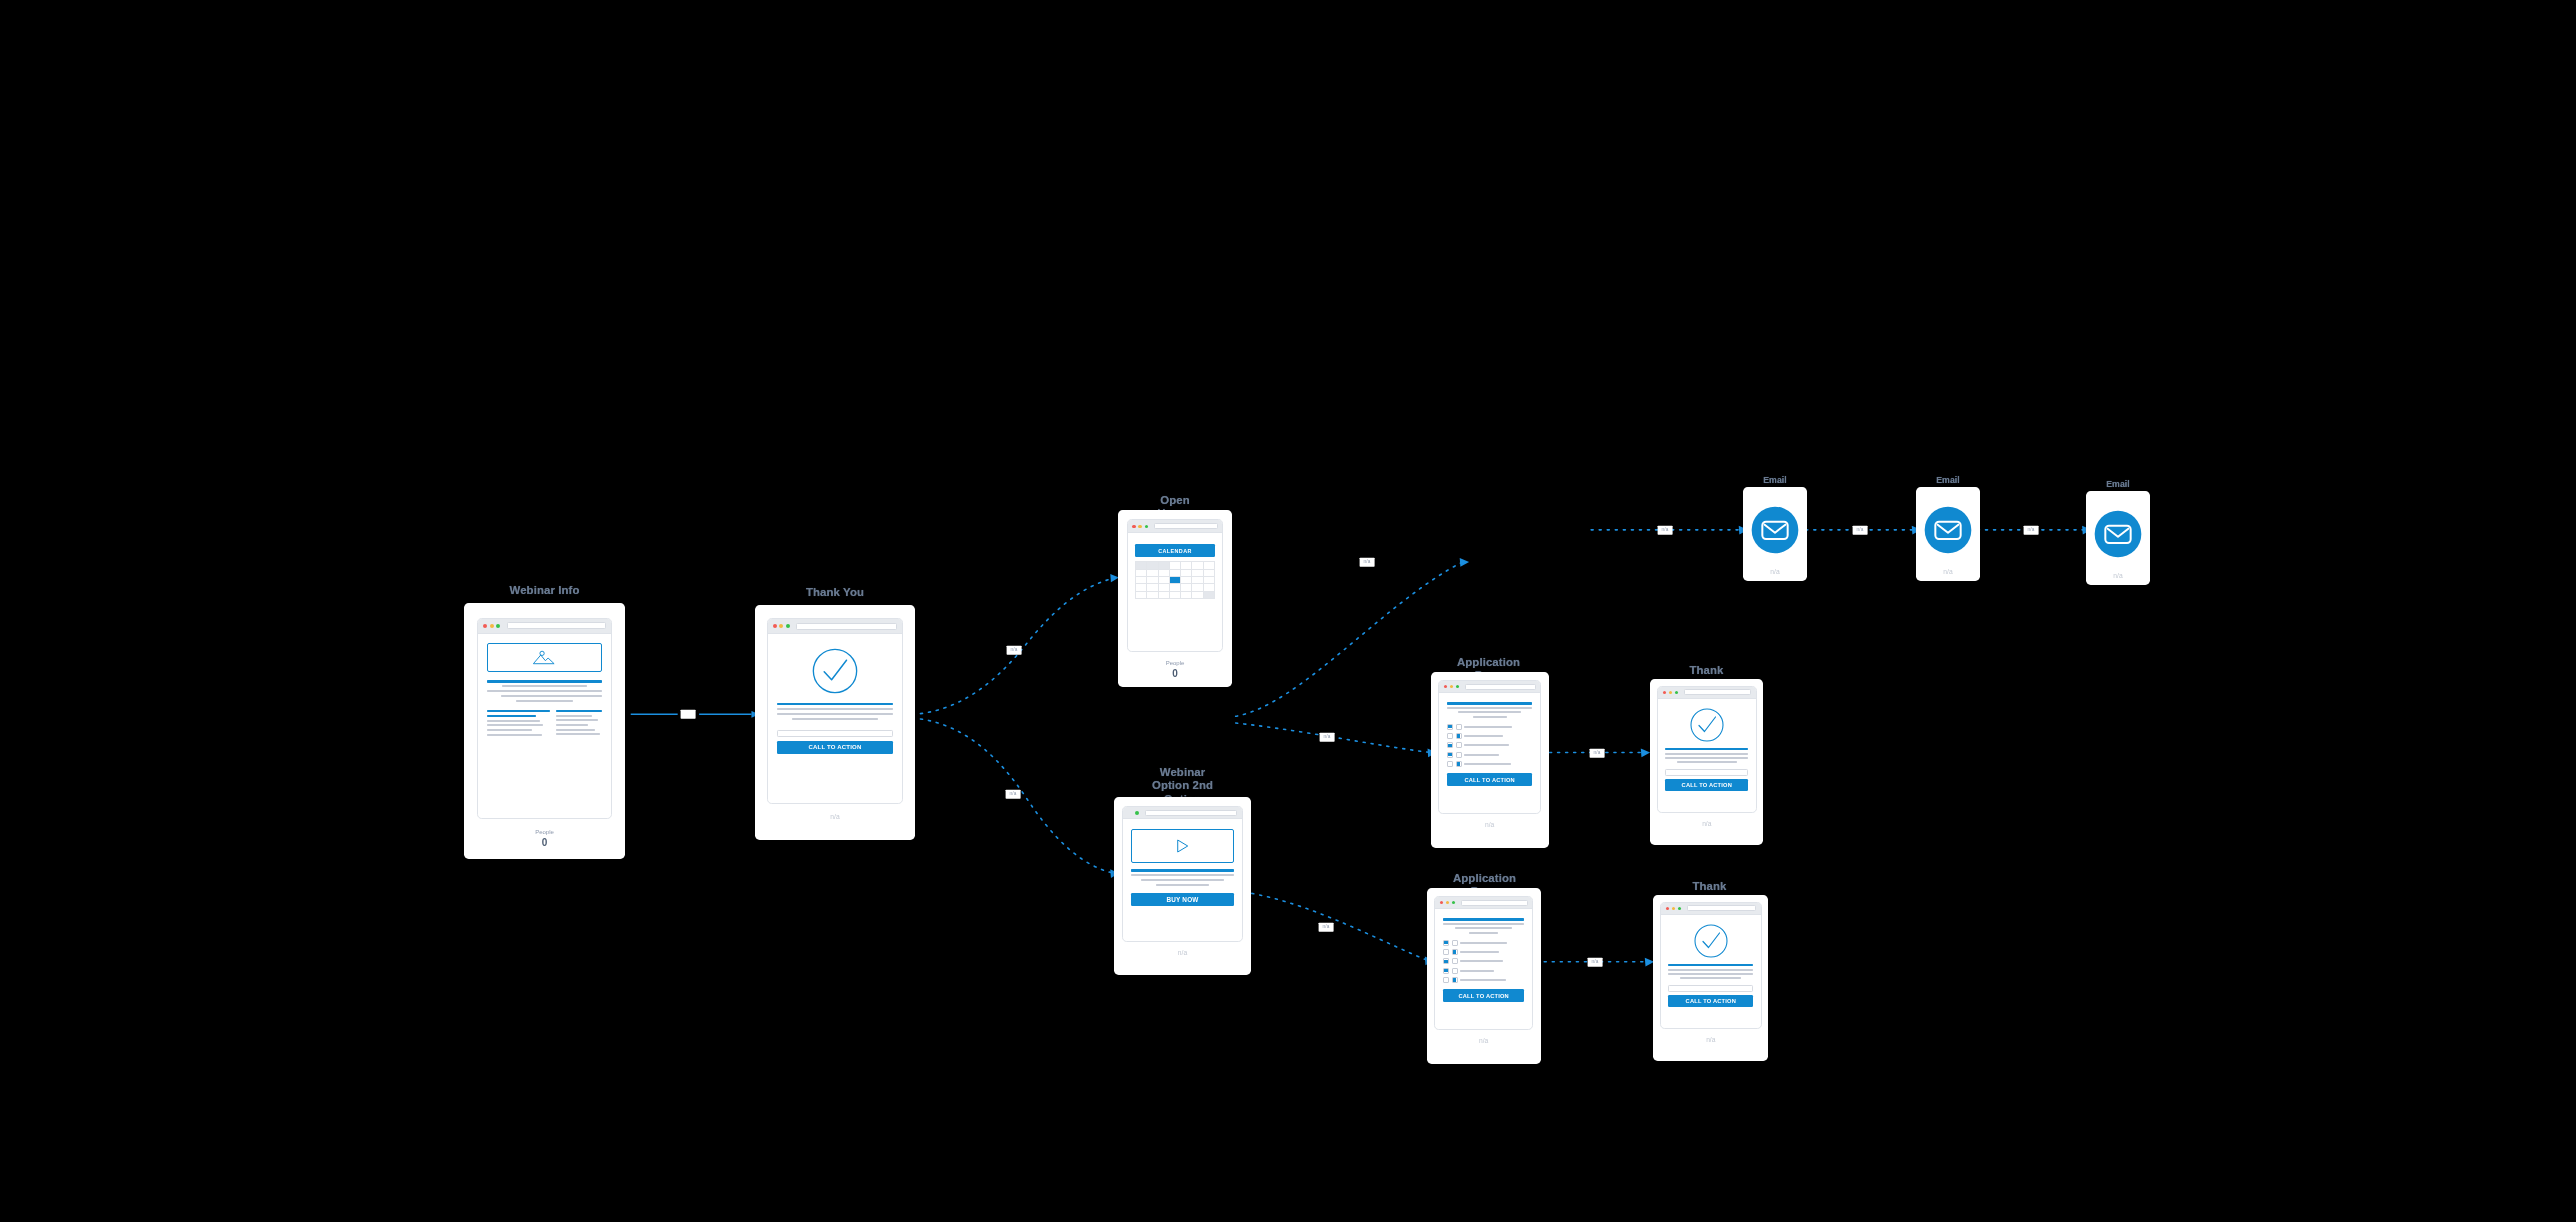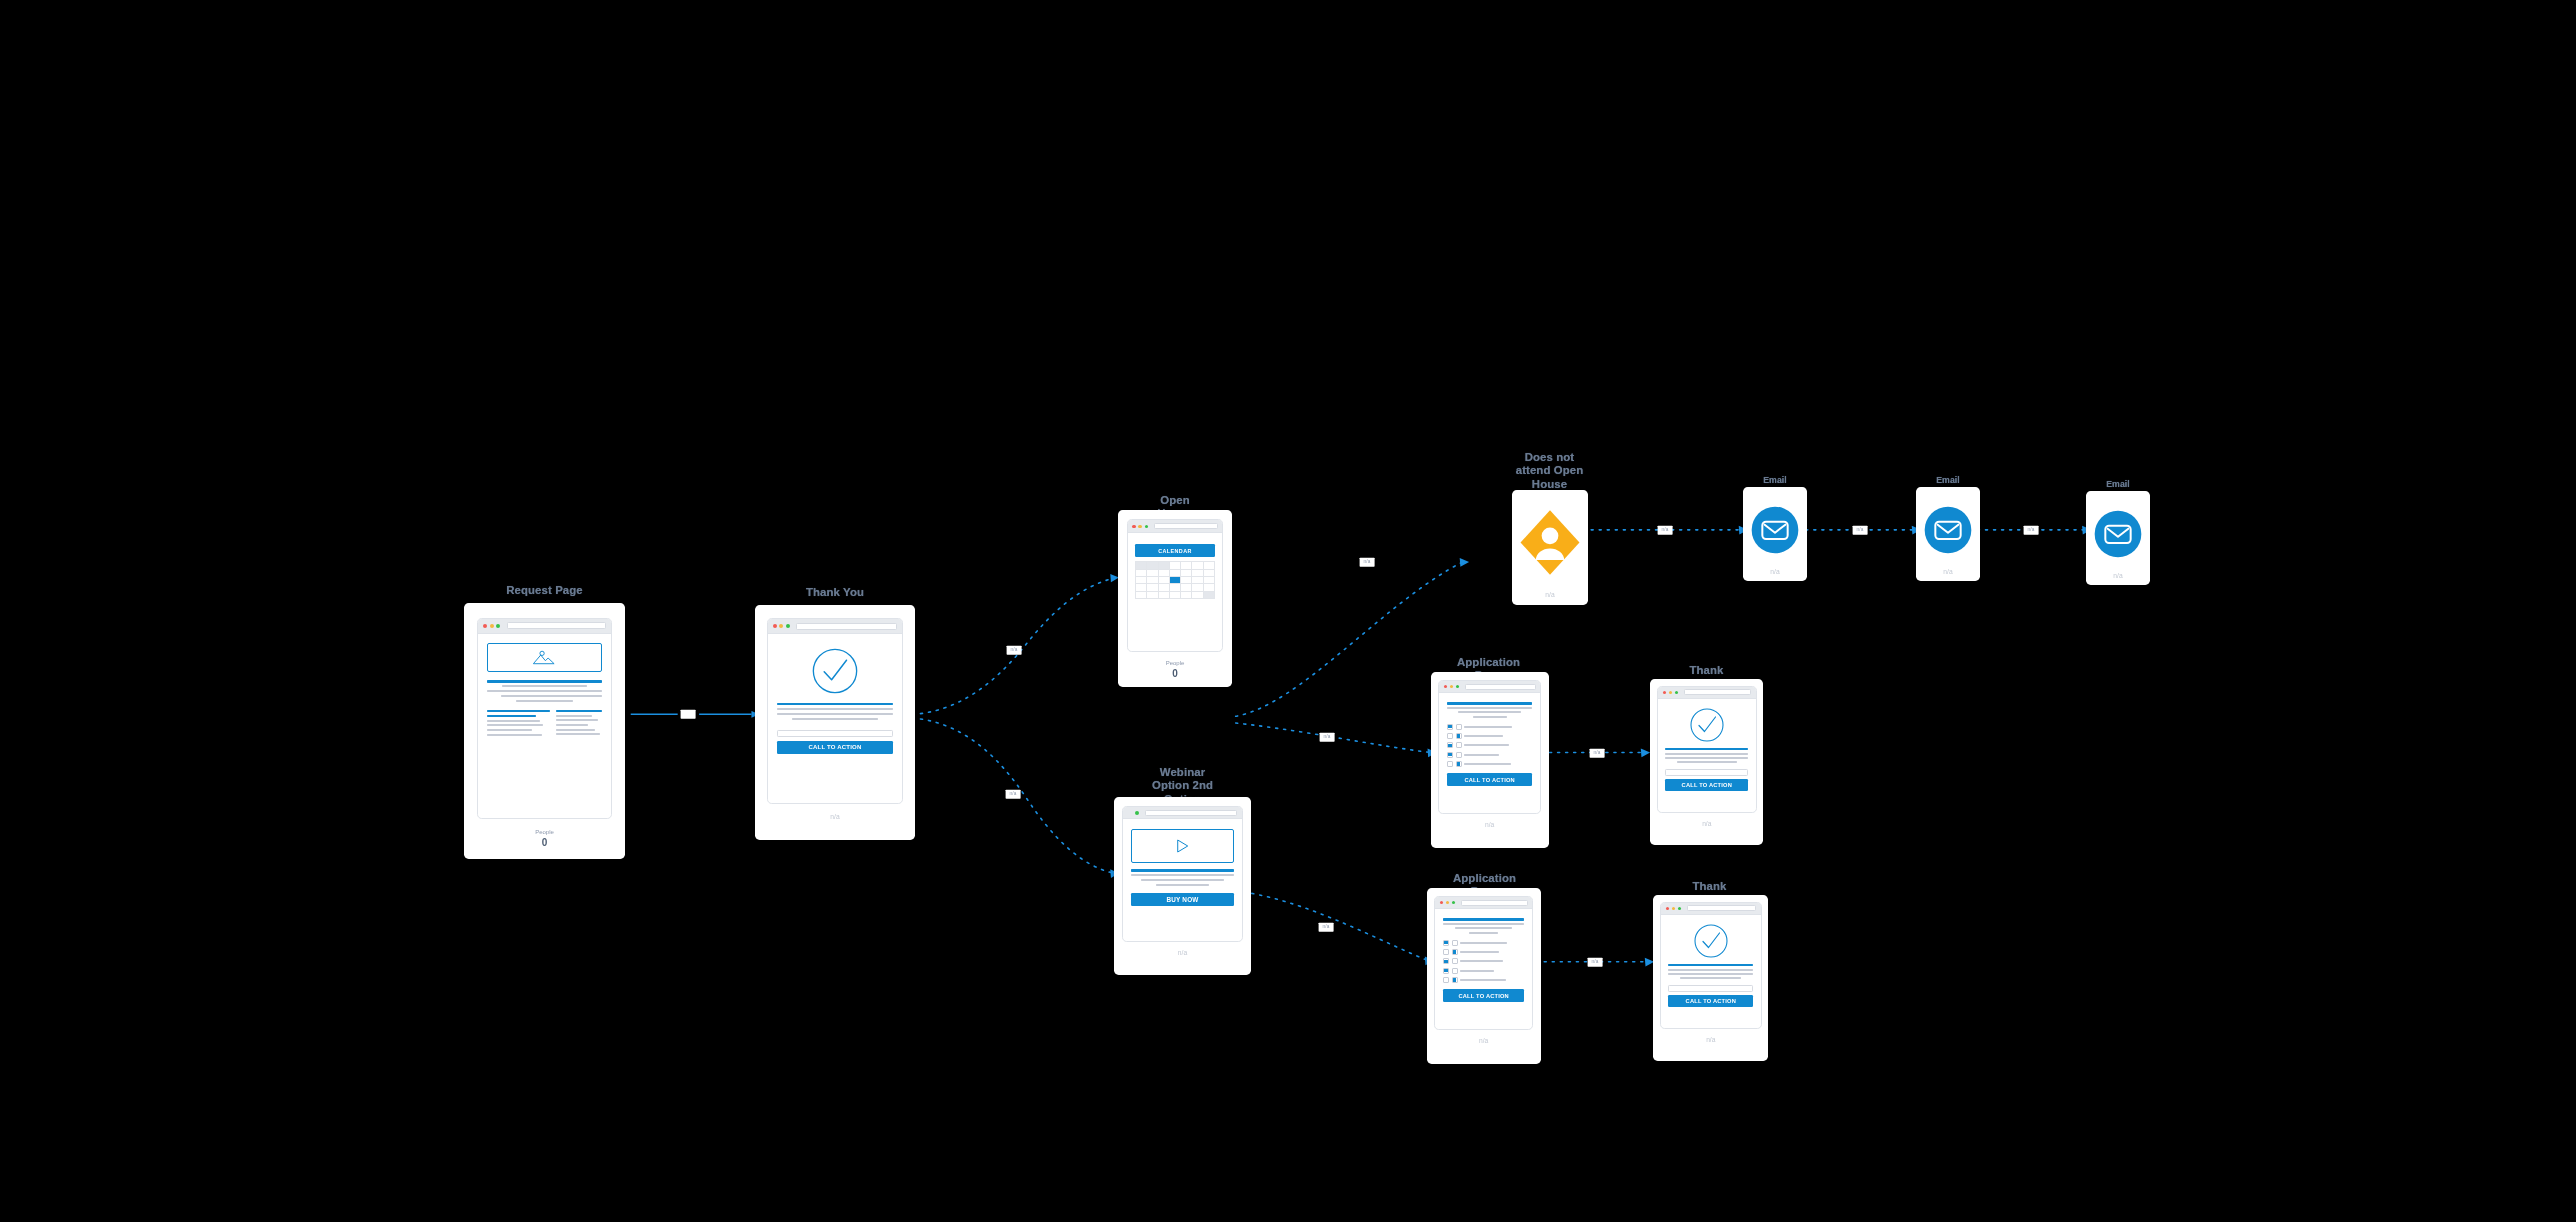--- a/index.html
+++ b/index.html
@@ -204,21 +204,21 @@
   <div class="wire-badge" style="left:1367px; top:562px;">n/a</div>
   <div class="wire-badge" style="left:1327px; top:737px;">n/a</div>
   <div class="wire-badge" style="left:1326px; top:927px;">n/a</div>
   <div class="wire-badge" style="left:1597px; top:753px;">n/a</div>
   <div class="wire-badge" style="left:1595px; top:962px;">n/a</div>
   <div class="wire-badge" style="left:1665px; top:530px;">n/a</div>
   <div class="wire-badge" style="left:1860px; top:530px;">n/a</div>
   <div class="wire-badge" style="left:2031px; top:530px;">n/a</div>
 
   <div class="node" style="left:464px; top:584px; width:161px; height:275px;">
-    <div class="node-title" style="top:0;">Request Page</div>
+    <div class="node-title" style="top:0;">Webinar Info</div>
     <div class="card" style="left:0; top:19px; width:161px; height:256px; padding:14.8px 13.4px 8px;">
       <div class="browser" style="height:201px;">
         <div class="browser-bar">
           <span class="dot r"></span>
           <span class="dot y"></span>
           <span class="dot g"></span>
           <span class="url"></span>
         </div>
         <div class="browser-body" style="gap:8px;">
           <div class="hero">
@@ -377,36 +377,20 @@
           </div>
           <div class="cta" style="font-size:6.4px;">BUY NOW</div>
         </div>
       </div>
       <div class="stat" style="margin-top:6px;">
         <div class="stat-na">n/a</div>
       </div>
     </div>
   </div>
 
-  <div class="node" style="left:1469px; top:451px; width:161px; height:168px;">
-    <div class="node-title" style="top:0;">Does not attend Open
-House</div>
-    <div class="card" style="left:43px; top:39px; width:76px; height:115px; padding:5.4px; justify-content:space-between;">
-      <div class="icon-center">
-        <svg width="62" height="67" viewBox="0 0 92 100">
-          <path d="M46 2 L90 50 L46 98 L2 50 Z" fill="#f9ae18"></path>
-          <circle cx="46" cy="40" r="12.5" fill="#ffffff"></circle>
-          <path d="M25 76 a21 17 0 0 1 42 0 Z" fill="#ffffff"></path>
-        </svg>
-      </div>
-      <div class="stat">
-        <div class="stat-na">n/a</div>
-      </div>
-    </div>
-  </div>
 
   <div class="node" style="left:1428px; top:656px; width:121px; height:195px;">
     <div class="node-title" style="top:0;">Application Page</div>
     <div class="card" style="left:2.7px; top:16px; width:118px; height:176px; padding:8px 7.4px 4.7px;">
       <div class="browser" style="height:134px;">
         <div class="browser-bar" style="height:12px;">
           <span class="dot r" style="width:3.4px;height:3.4px;"></span>
           <span class="dot y" style="width:3.4px;height:3.4px;"></span>
           <span class="dot g" style="width:3.4px;height:3.4px;"></span>
           <span class="url" style="height:6px;"></span>

